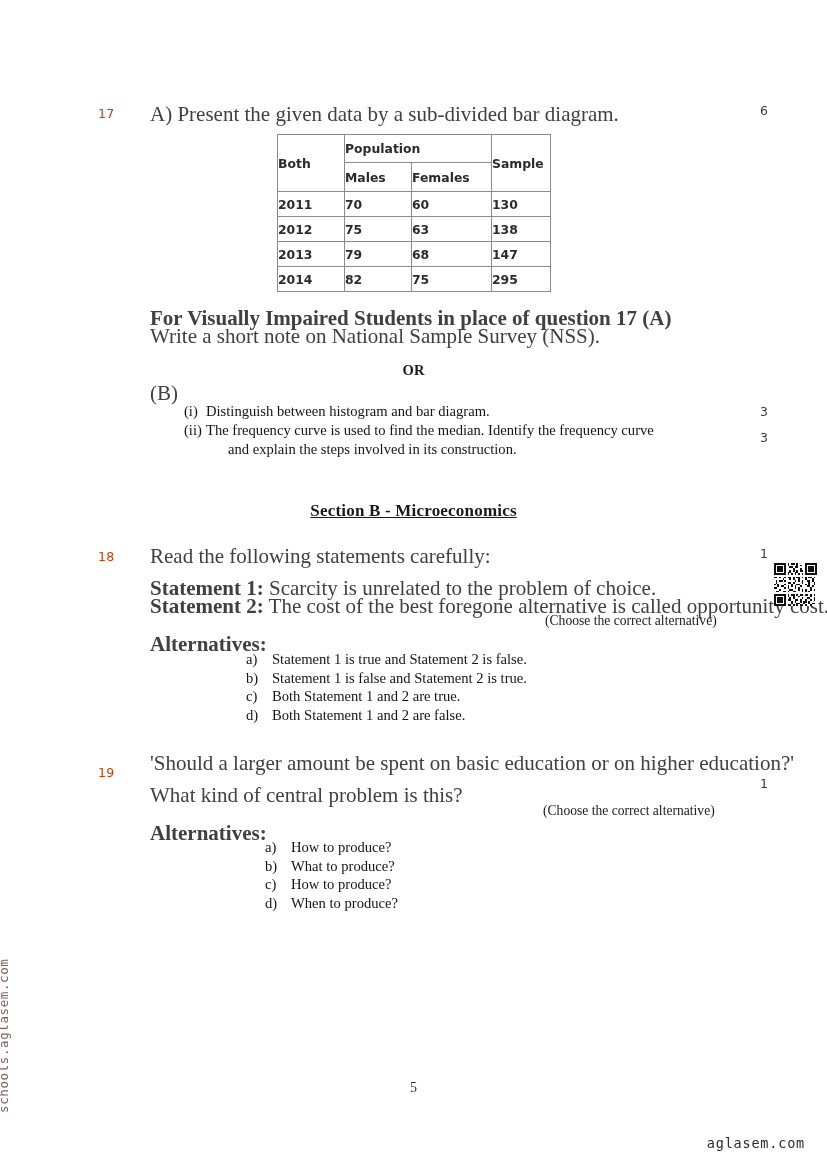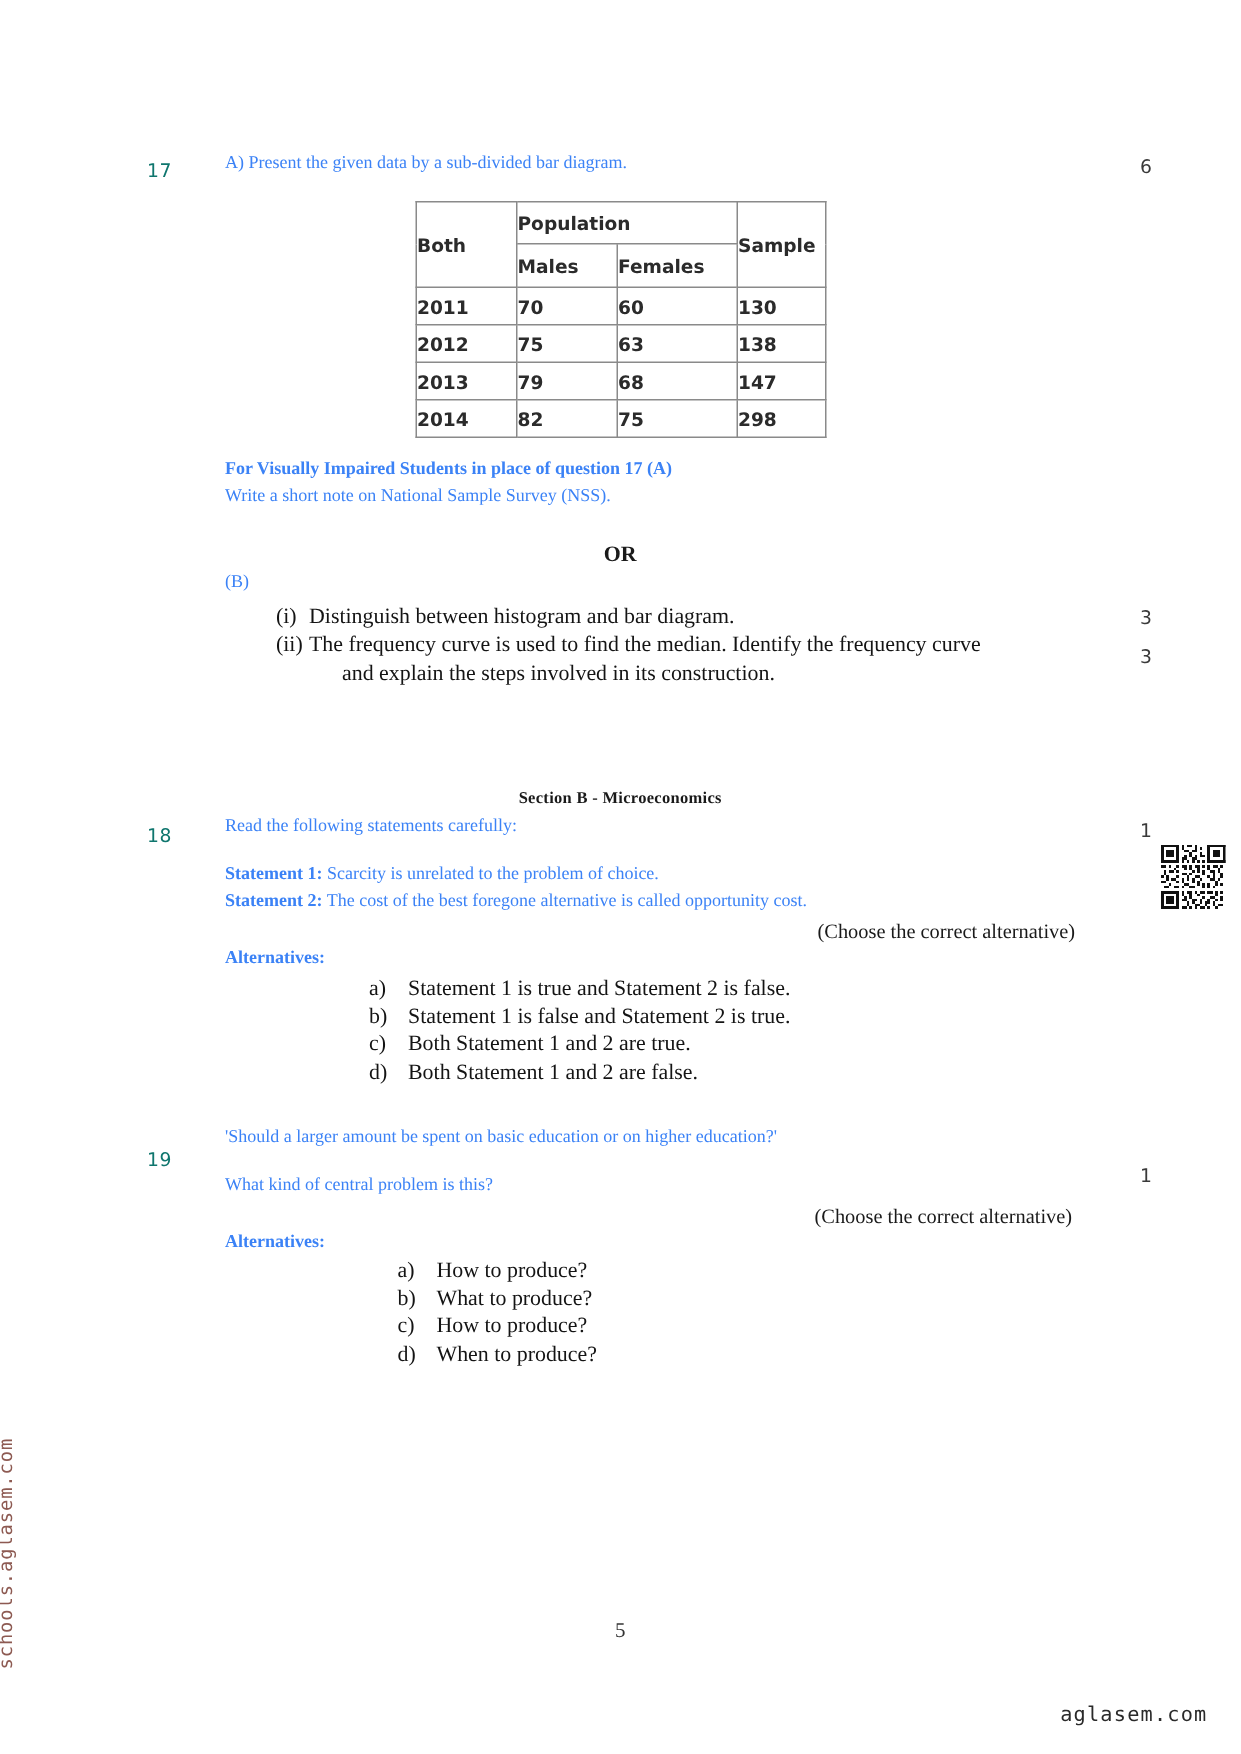--- a/index.html
+++ b/index.html
@@ -22,42 +22,42 @@
   }
 
   
   .qnum {
     position: absolute;
     left: 98px;
     width: 36px;
     text-align: left;
     font-family: "DejaVu Sans", sans-serif;
     font-size: 12.5px;
-    color: #0f766e;
+    color: #c2410c;
     letter-spacing: .3px;
   }
 
   
   .mark {
     position: absolute;
     left: 760px;
     width: 30px;
     font-family: "DejaVu Sans", sans-serif;
     font-size: 12.5px;
     color: #3a3a3a;
     text-align: left;
   }
 
   
   .txt {
     position: absolute;
     font-family: "Liberation Serif", serif;
-    font-size: 12px;
+    font-size: 21px;
     line-height: 1.33;
-    color: #3b82f6;
+    color: #404040;
     white-space: nowrap;
   }
   .bold { font-weight: bold; }
 
   
   .data-table {
     position: absolute;
     left: 277px;
     top: 134px;
     border-collapse: collapse;
@@ -205,21 +205,21 @@
       <tr>
         <td>2013</td>
         <td>79</td>
         <td>68</td>
         <td>147</td>
       </tr>
       <tr>
         <td>2014</td>
         <td>82</td>
         <td>75</td>
-        <td>298</td>
+        <td>295</td>
       </tr>
     </tbody>
   </table>
 
   <div class="txt bold" style="left:150px; top:305px;">For Visually Impaired Students in place of question 17 (A)</div>
   <div class="txt" style="left:150px; top:323px;">Write a short note on National Sample Survey (NSS).</div>
 
   <div class="ctr bold" style="top:362px; font-size:14.6px;">OR</div>
 
   <div class="txt" style="left:150px; top:380px;">(B)</div>
@@ -232,21 +232,21 @@
     <div class="sub-row">
       <span class="sub-key">(ii)</span>
       <span class="sub-val">The frequency curve is used to find the median. Identify the frequency curve</span>
     </div>
     <div class="sub-cont">and explain the steps involved in its construction.</div>
   </div>
 
   <div class="mark" style="top:404px;">3</div>
   <div class="mark" style="top:430px;">3</div>
 
-  <div class="ctr bold" style="top:526px; font-size:11px; letter-spacing:.2px;">Section B - Microeconomics</div>
+  <div class="ctr bold" style="top:501px; font-size:17px; letter-spacing:.2px;text-decoration:underline;">Section B - Microeconomics</div>
 
   <div class="qnum" style="top:549px;">18</div>
   <div class="mark" style="top:546px;">1</div>
 
   <div class="txt" style="left:150px; top:543px;">Read the following statements carefully:</div>
 
   <div class="txt" style="left:150px; top:575px;">
     <span class="bold">Statement 1:</span>
     <span>Scarcity is unrelated to the problem of choice.</span>
   </div>

